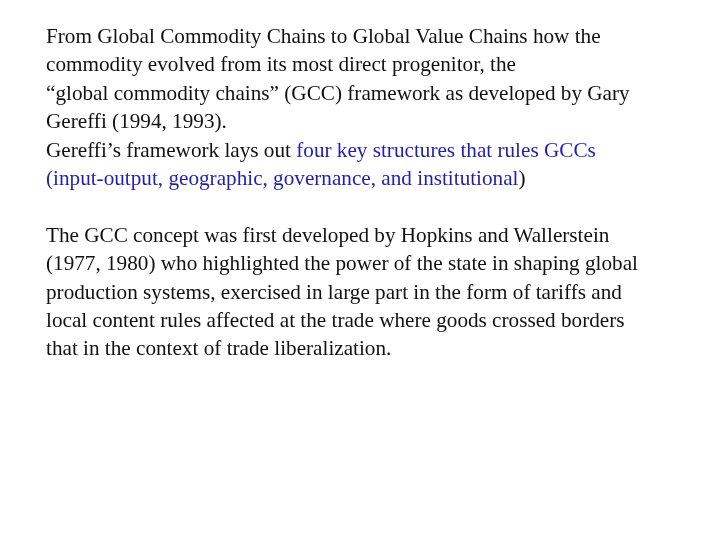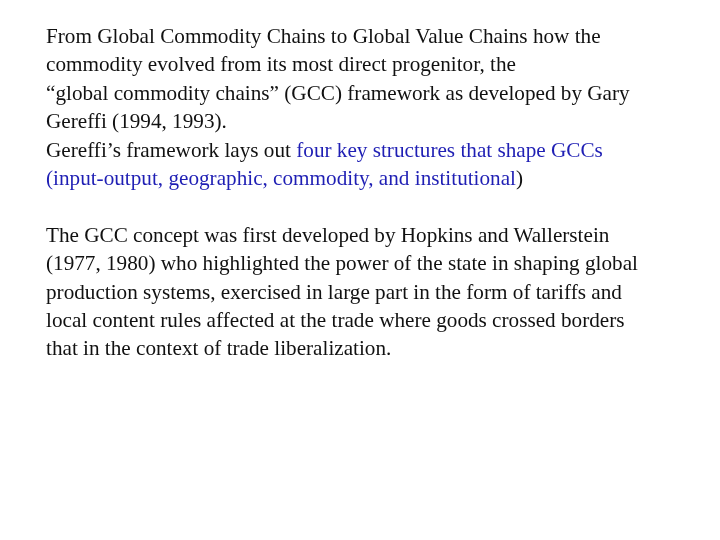--- a/index.html
+++ b/index.html
@@ -38,22 +38,22 @@
   </style>
 </head>
 <body>
 
 <div class="slide">
   <div>
     <span class="line">From Global Commodity Chains to Global Value Chains how the</span>
     <span class="line">commodity evolved from its most direct progenitor, the</span>
     <span class="line">“global commodity chains” (GCC) framework as developed by Gary</span>
     <span class="line">Gereffi (1994, 1993).</span>
-    <span class="line"><span>Gereffi’s framework lays out </span><span class="hl">four key structures that shape GCCs</span></span>
-    <span class="line"><span class="hl">(input-output, geographic, commodity, and institutional</span><span>)</span></span>
+    <span class="line"><span>Gereffi’s framework lays out </span><span class="hl">four key structures that rules GCCs</span></span>
+    <span class="line"><span class="hl">(input-output, geographic, governance, and institutional</span><span>)</span></span>
   </div>
 
   <span class="blank"></span>
 
   <div>
     <span class="line">The GCC concept was first developed by Hopkins and Wallerstein</span>
     <span class="line">(1977, 1980) who highlighted the power of the state in shaping global</span>
     <span class="line">production systems, exercised in large part in the form of tariffs and</span>
     <span class="line">local content rules affected at the trade where goods crossed borders</span>
     <span class="line">that in the context of trade liberalization.</span>

